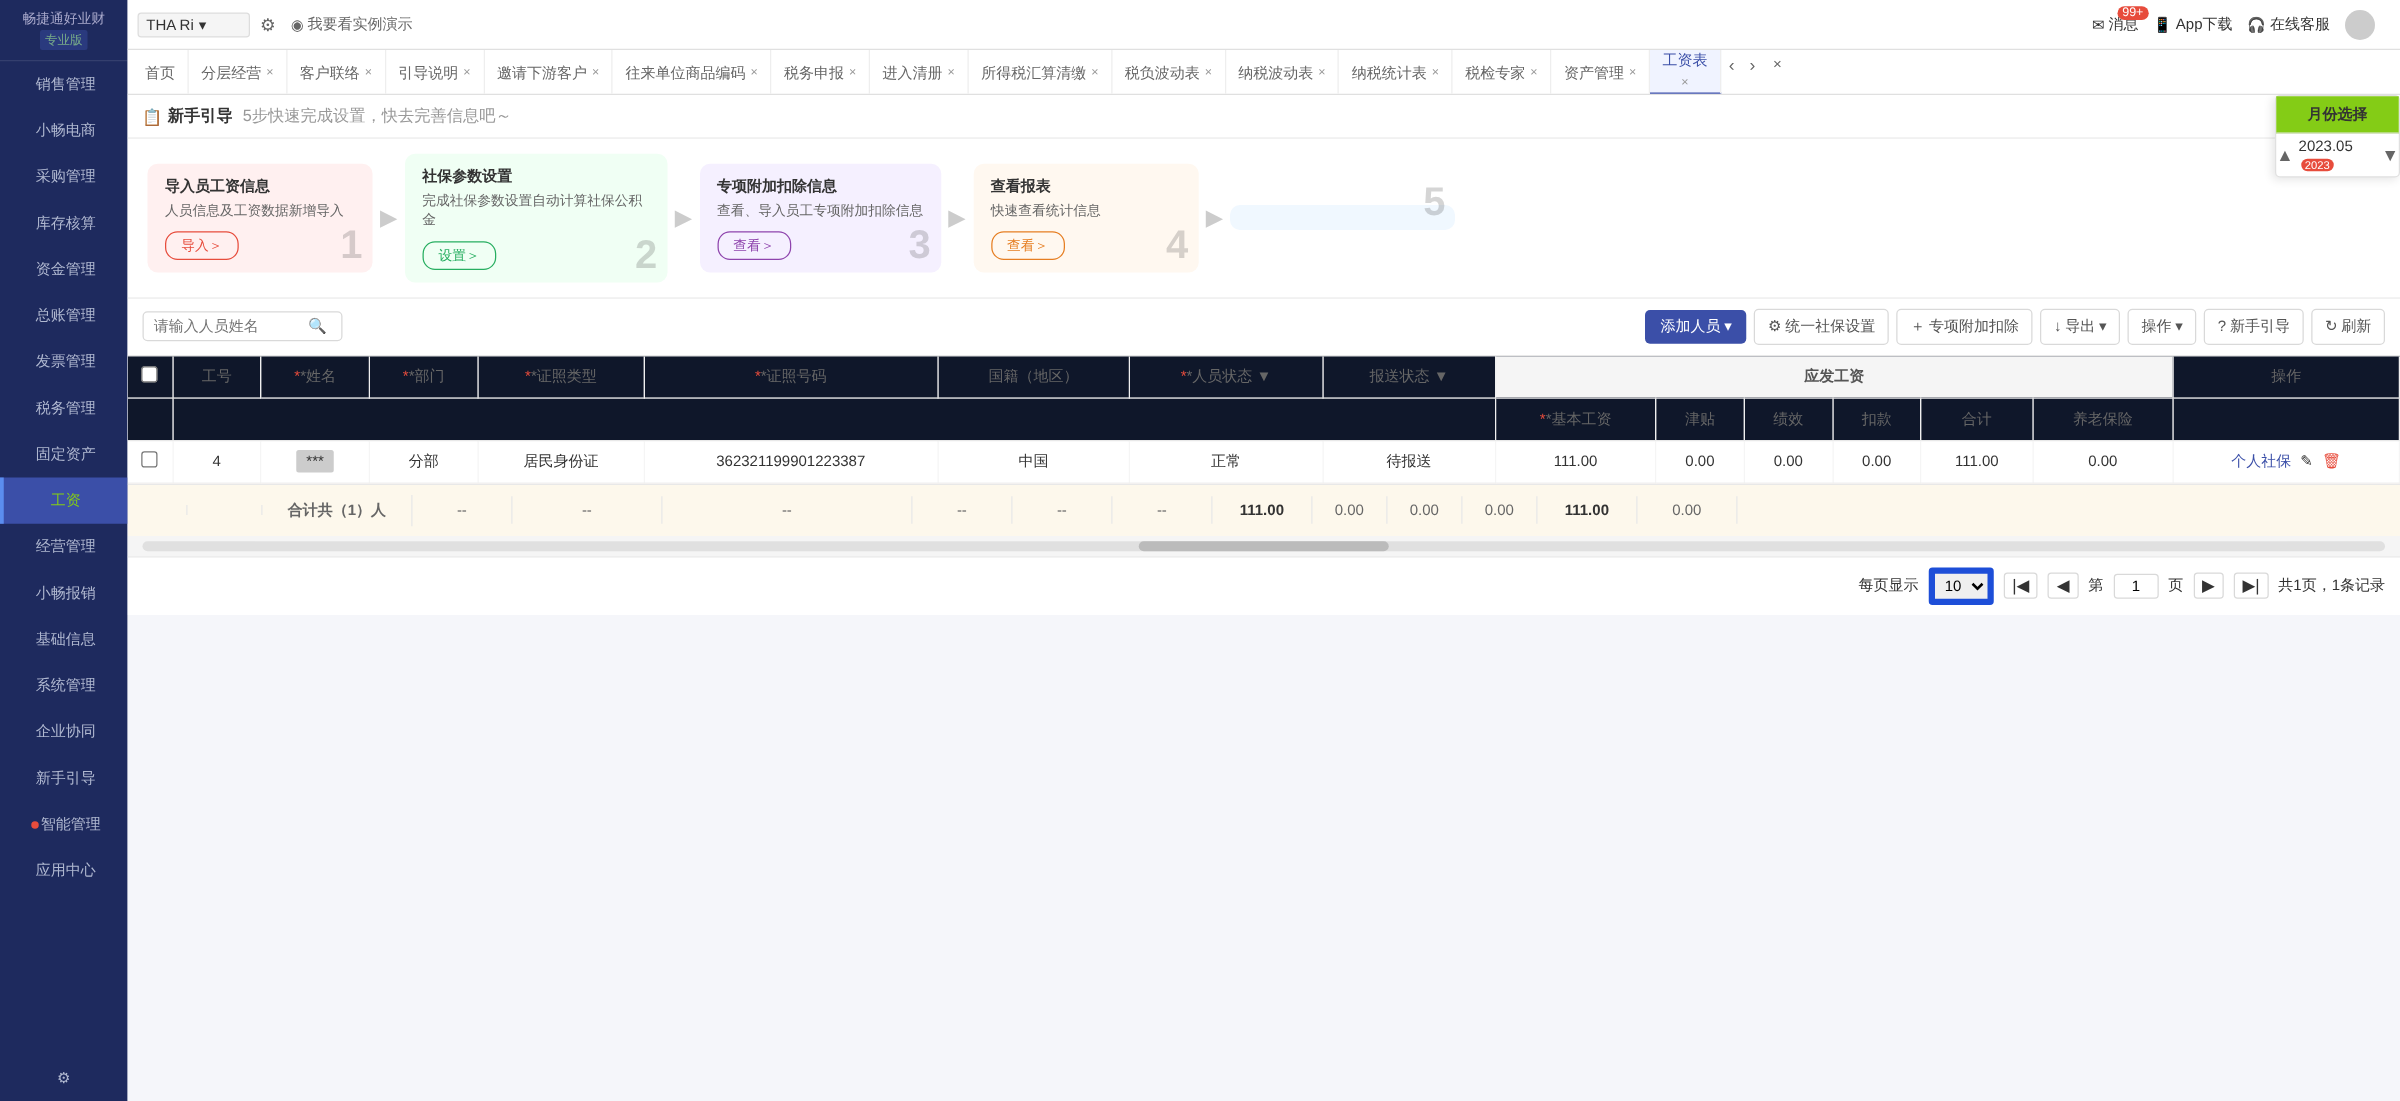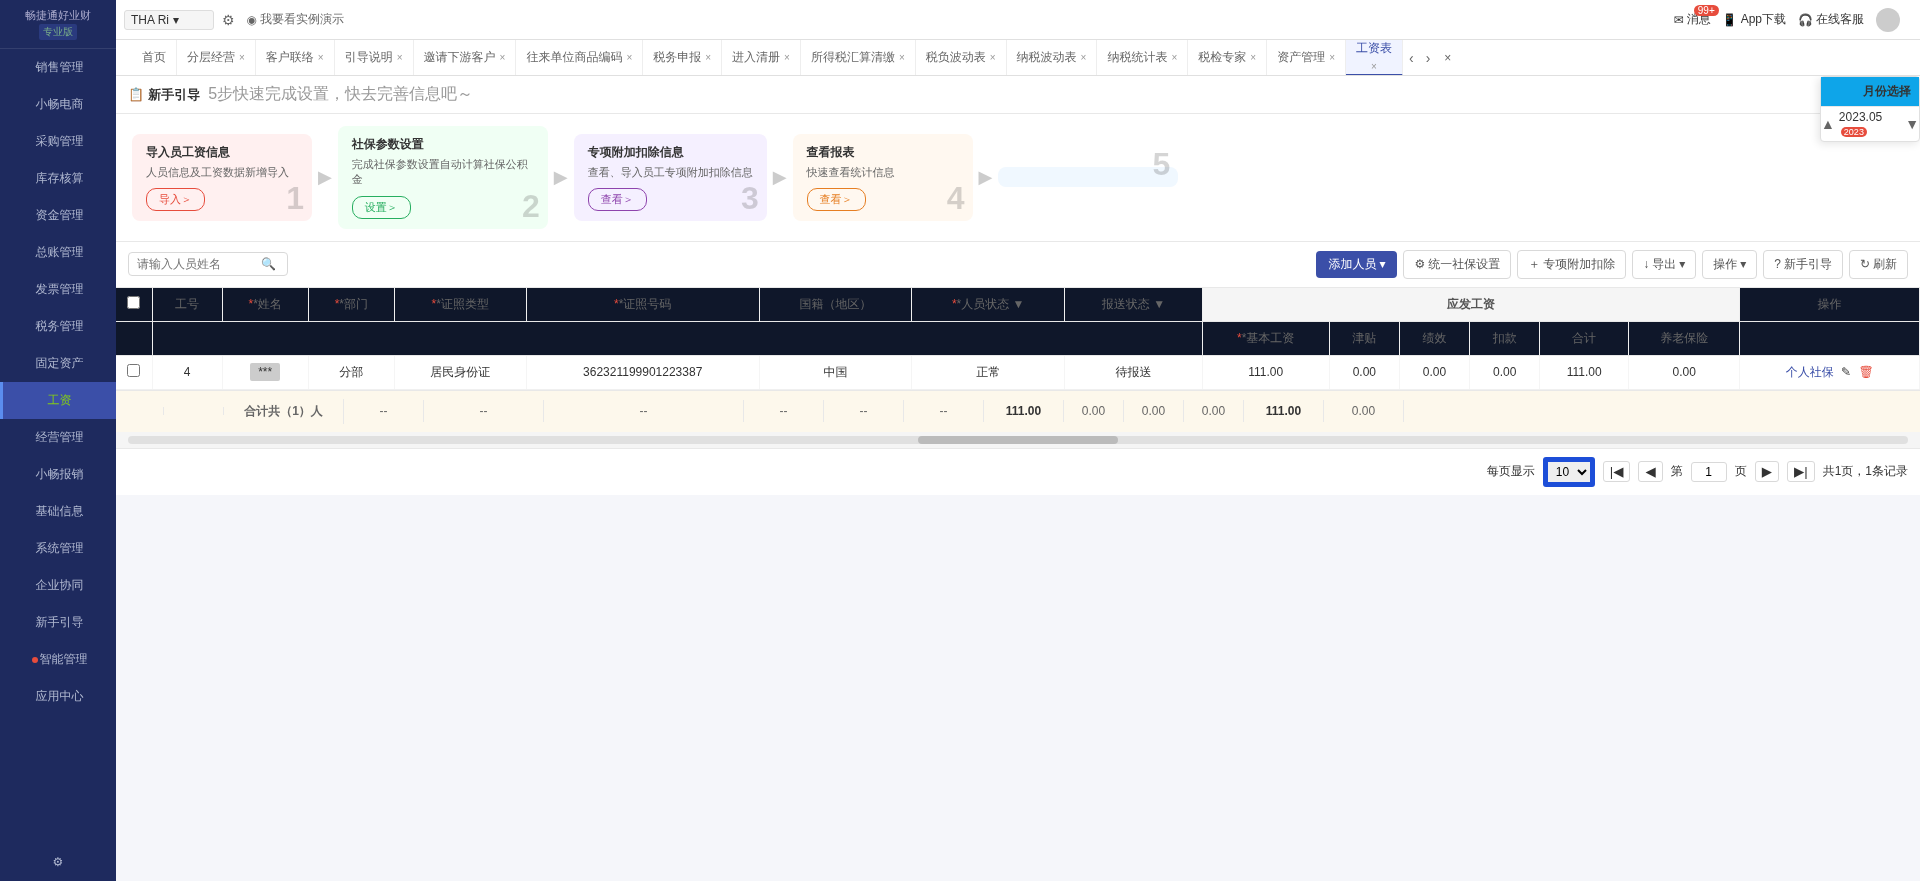--- a/index.html
+++ b/index.html
@@ -2,21 +2,21 @@
 <html><head>
   <meta charset="utf-8">
   <style>
     * { box-sizing: border-box; margin: 0; padding: 0; }
     body { font-family: 'Microsoft YaHei', Arial, sans-serif; font-size: 12px; background: #f0f2f5; color: #333; overflow: hidden; height: 881px; }
 
     
     .app-container { display: flex; height: 881px; }
 
     
-    .sidebar { width: 116px; background: #1e2a5e; color: #fff; display: flex; flex-direction: column; flex-shrink: 0; }
+    .sidebar { width: 102px; background: #1e2a5e; color: #fff; display: flex; flex-direction: column; flex-shrink: 0; }
     .sidebar-logo { padding: 8px 6px; border-bottom: 1px solid rgba(255,255,255,0.1); text-align: center; }
     .sidebar-logo-text { font-size: 11px; color: #aac; line-height: 1.3; }
     .sidebar-edition { font-size: 10px; color: #7a8; background: #2a3a7e; padding: 1px 4px; border-radius: 2px; margin-top: 2px; display: inline-block; }
     .sidebar-item { padding: 10px 4px; text-align: center; cursor: pointer; font-size: 12px; color: #b0b8d0; border-left: 3px solid transparent; }
     .sidebar-item.active { background: #3b4fa8; color: #84cc16; border-left-color: #5b8def; }
     .sidebar-item .dot { display: inline-block; width: 6px; height: 6px; background: #e74c3c; border-radius: 50%; margin-right: 2px; }
     .sidebar-bottom { margin-top: auto; }
     .sidebar-gear { padding: 12px 4px; text-align: center; color: #b0b8d0; cursor: pointer; }
 
     
@@ -29,34 +29,34 @@
     .topbar-demo { display: flex; align-items: center; gap: 3px; font-size: 12px; color: #666; cursor: pointer; margin-left: 4px; }
     .topbar-right { margin-left: auto; display: flex; align-items: center; gap: 12px; }
     .topbar-msg { display: flex; align-items: center; gap: 3px; cursor: pointer; font-size: 12px; color: #333; position: relative; }
     .badge { background: #e74c3c; color: #fff; font-size: 10px; padding: 0 4px; border-radius: 8px; position: absolute; top: -6px; right: -8px; }
     .topbar-app { display: flex; align-items: center; gap: 3px; cursor: pointer; font-size: 12px; color: #333; }
     .topbar-service { display: flex; align-items: center; gap: 3px; cursor: pointer; font-size: 12px; color: #333; }
     .topbar-avatar { width: 24px; height: 24px; background: #ccc; border-radius: 50%; }
     .topbar-username { font-size: 12px; cursor: pointer; }
 
     
-    .tabbar { background: #fff; border-bottom: 1px solid #e0e0e0; display: flex; align-items: center; padding: 0 16px; height: 36px; overflow: hidden; }
+    .tabbar { background: #fff; border-bottom: 1px solid #e0e0e0; display: flex; padding: 0 4px; height: 36px; overflow: hidden; }
     .tab-item { display: flex; align-items: center; padding: 0 10px; height: 36px; font-size: 12px; cursor: pointer; color: #666; border-right: 1px solid #eee; white-space: nowrap; gap: 4px; flex-shrink: 0; }
     .tab-item.active { color: #3b4fa8; border-bottom: 2px solid #3b4fa8; background: #f0f3ff; flex-direction: column; }
     .tab-item .tab-close { font-size: 10px; color: #999; cursor: pointer; }
     .tab-nav-btn { padding: 4px 6px; cursor: pointer; color: #666; font-size: 14px; }
     .tab-close-all { padding: 4px 8px; cursor: pointer; color: #666; font-size: 12px; }
 
     
     .content-area { flex: 1; overflow-y: auto; overflow-x: hidden; background: #f5f6fa; padding: 0; position: relative; }
 
     
     .guide-banner { background: #fff; border-bottom: 1px solid #e8e8e8; padding: 8px 12px; display: flex; align-items: center; gap: 8px; }
     .guide-title { font-size: 13px; font-weight: bold; color: #333; display: flex; align-items: center; gap: 4px; }
-    .guide-subtitle { font-size: 16px; color: #999; }
+    .guide-subtitle { font-size: 13px; color: #999; }
     .guide-links { margin-left: auto; display: flex; align-items: center; gap: 12px; font-size: 12px; color: #666; }
     .guide-links a { cursor: pointer; color: #666; }
     .guide-close-btn { cursor: pointer; color: #999; font-size: 14px; }
 
     
     .steps-area { background: #fff; padding: 12px 16px; display: flex; align-items: center; gap: 0; border-bottom: 1px solid #e8e8e8; }
     .step-card { display: flex; align-items: flex-start; gap: 8px; padding: 10px 14px; border-radius: 8px; min-width: 180px; max-width: 210px; position: relative; }
     .step-card-1 { background: #fff0f0; }
     .step-card-2 { background: #f0fff4; }
     .step-card-3 { background: #f5f0ff; }
@@ -105,21 +105,21 @@
 
     
     .pagination-bar { background: #fff; padding: 8px 12px; display: flex; align-items: center; justify-content: flex-end; gap: 8px; border-top: 1px solid #e8e8e8; font-size: 12px; }
     .pagination-btn { padding: 2px 6px; border: 1px solid #d9d9d9; border-radius: 3px; cursor: pointer; background: #fff; color: #333; }
     .pagination-btn:disabled { color: #ccc; cursor: default; }
     .page-input { width: 36px; border: 1px solid #d9d9d9; border-radius: 3px; text-align: center; padding: 2px 4px; font-size: 12px; }
     .per-page-select { border: 5px solid #1d4ed8; border-radius: 3px; padding: 2px 4px; font-size: 12px; }
 
     
     .month-picker-panel { position: absolute; right: 0; top: 0; width: 100px; background: #fff; border: 1px solid #e0e0e0; border-radius: 4px; z-index: 100; box-shadow: -2px 2px 8px rgba(0,0,0,0.1); }
-    .month-picker-header { background: #0ea5e9; padding: 6px 8px; font-size: 12px; font-weight: bold; color: #333; text-align: right; border-bottom: 1px solid #e8e8e8; }
+    .month-picker-header { background: #84cc16; padding: 6px 8px; font-size: 12px; font-weight: bold; color: #333; text-align: center; border-bottom: 1px solid #e8e8e8; }
     .month-picker-nav { display: flex; align-items: center; justify-content: center; gap: 4px; padding: 3px 0; }
     .month-picker-nav-btn { cursor: pointer; color: #666; background: none; border: none; font-size: 14px; }
     .month-list { display: flex; flex-direction: column; }
     .month-item { padding: 5px 12px; font-size: 12px; color: #333; cursor: pointer; text-align: center; }
     .month-item.active { background: #3b4fa8; color: #fff; border-radius: 3px; }
     .month-picker-badge { display: inline-block; background: #e74c3c; color: #fff; font-size: 9px; padding: 0 3px; border-radius: 6px; margin-left: 2px; }
   </style>
 </head>
 <body>
 

